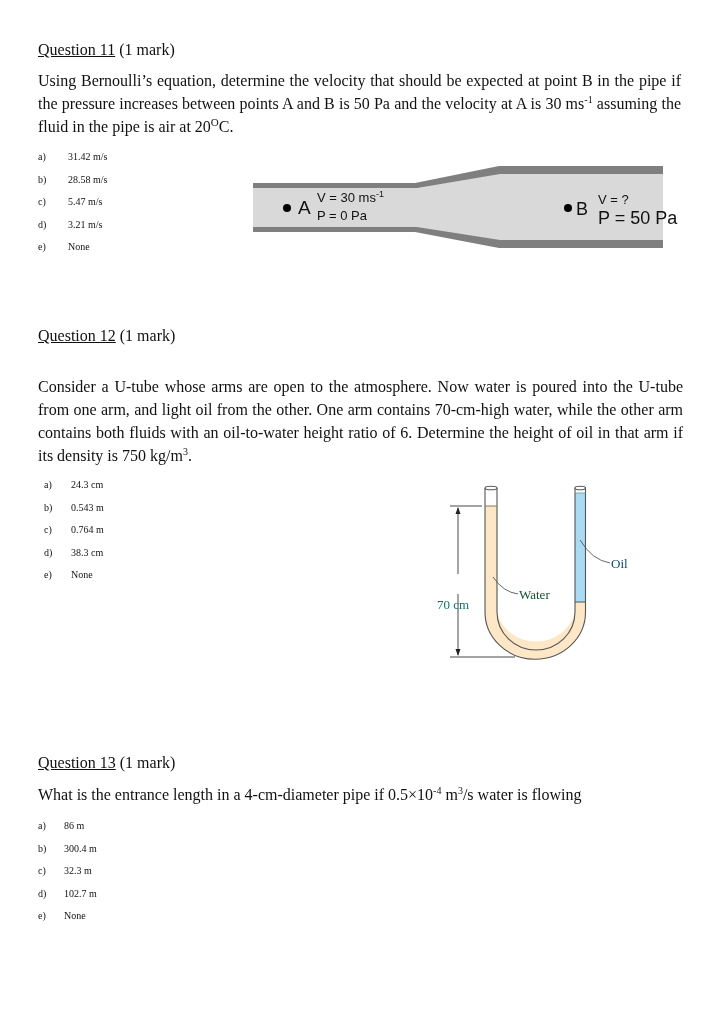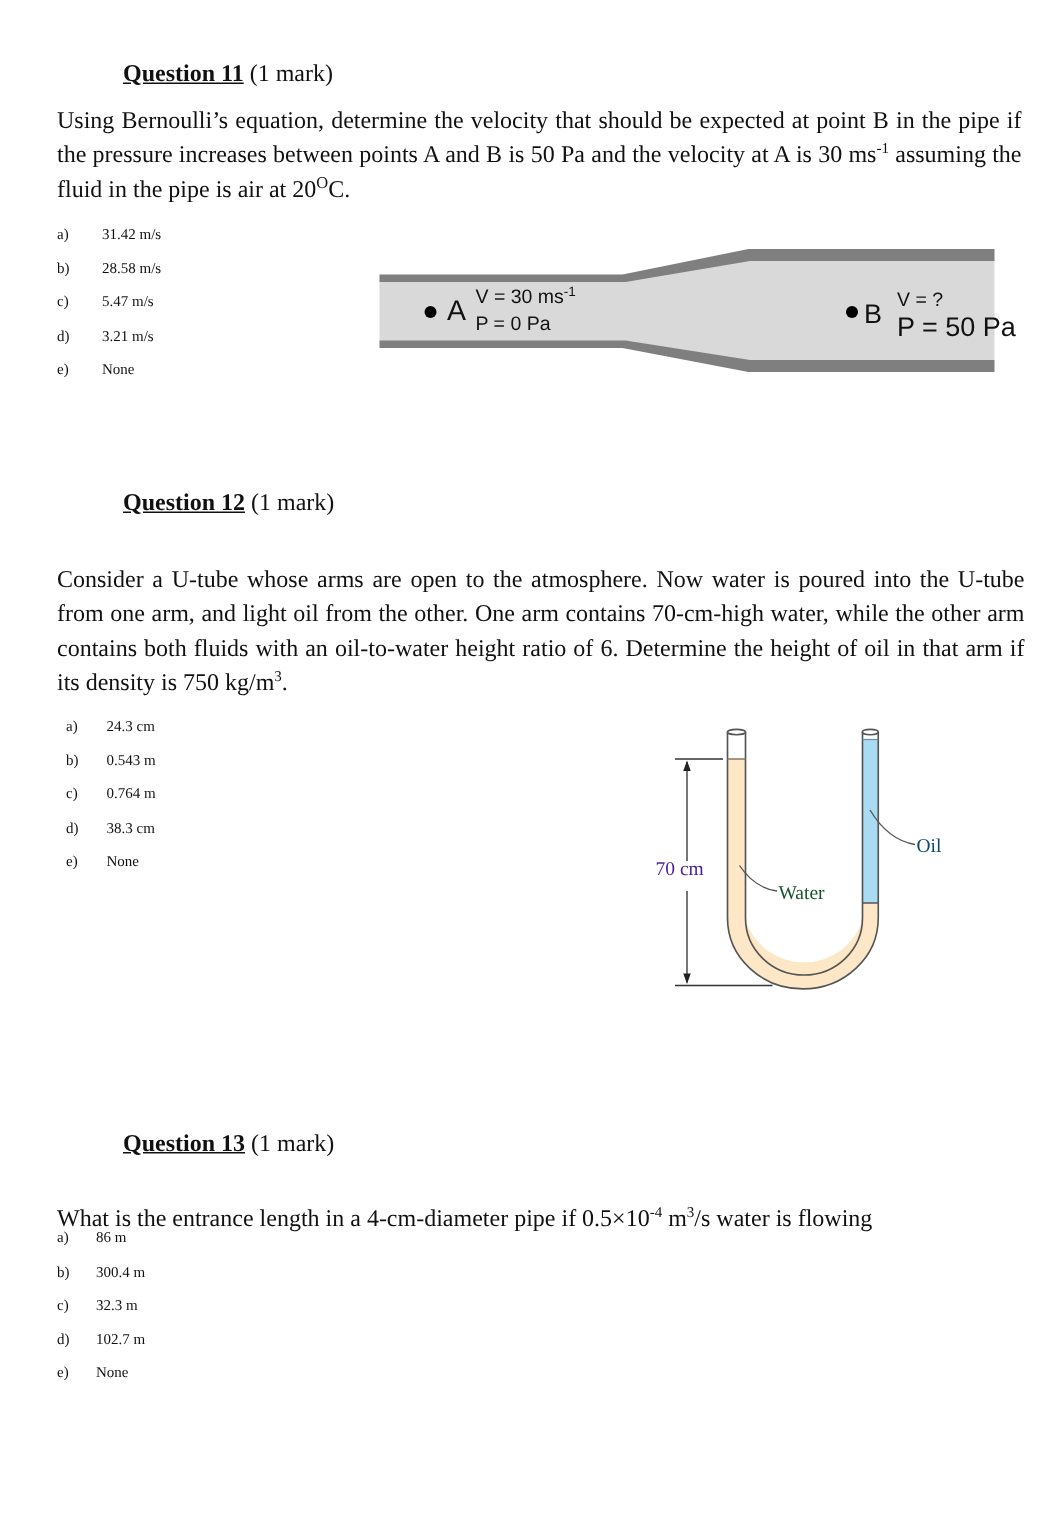--- a/index.html
+++ b/index.html
@@ -3,21 +3,21 @@
   <meta charset="utf-8">
   <style>
     html, body { margin: 0; padding: 0; background: #ffffff; }
     body {
       width: 702px; height: 1024px; position: relative; overflow: hidden;
       font-family: "Liberation Serif", "DejaVu Serif", serif;
       color: #111111;
     }
     .abs { position: absolute; }
     .q-heading { font-size: 16px; line-height: 20px; white-space: nowrap; }
-    .q-heading .qnum { font-weight: bold; text-decoration: underline; margin-left: 44px; }
+    .q-heading .qnum { font-weight: normal; text-decoration: underline; }
     .q-body { font-size: 16px; line-height: 23px; text-align: justify; }
     .opts { font-size: 10px; line-height: 22.6px; }
     .opt { white-space: nowrap; }
     .opt .lbl { display: inline-block; width: 30px; }
     sup { font-size: 10px; line-height: 0; vertical-align: 6px; }
     .diagram-sans { font-family: "Liberation Sans", "DejaVu Sans", sans-serif; }
   </style>
 </head>
 <body>
 
@@ -98,31 +98,31 @@
     <line x1="450" y1="657" x2="515" y2="657" stroke="#333333" stroke-width="0.9"></line>
     <line x1="458" y1="508" x2="458" y2="574" stroke="#333333" stroke-width="0.9"></line>
     <line x1="458" y1="594" x2="458" y2="655" stroke="#333333" stroke-width="0.9"></line>
     <polygon points="458,507 455.5,514 460.5,514" fill="#222222"></polygon>
     <polygon points="458,656 455.5,649 460.5,649" fill="#222222"></polygon>
 
     <path d="M493,577 Q503,592 518,594" fill="none" stroke="#555555" stroke-width="0.9"></path>
     <path d="M580,540 Q592,560 610,563" fill="none" stroke="#555555" stroke-width="0.9"></path>
   </svg>
 
-  <div class="abs" style="left:437px; top:571px; font-size:13px; line-height:16px; white-space:nowrap; color:#4c1d95;">70 cm</div>
+  <div class="abs" style="left:437px; top:597px; font-size:13px; line-height:16px; white-space:nowrap; color:#0f766e;">70 cm</div>
   <div class="abs" style="left:519px; top:587px; font-size:13px; line-height:16px; color:#14532d;">Water</div>
   <div class="abs" style="left:611px; top:556px; font-size:13px; line-height:16px; color:#0c4a6e;">Oil</div>
 </div>
 
 <div class="abs q-heading" style="left:38px; top:753px;">
   <span class="qnum">Question 13</span>
   <span>(1 mark)</span>
 </div>
 
-<div class="abs q-body" style="left:38px; top:801px; width:660px; white-space:nowrap;"><span>What is the entrance length in a 4-cm-diameter pipe if 0.5×10</span><sup>-4</sup><span> m</span><sup>3</sup><span>/s water is flowing</span></div>
+<div class="abs q-body" style="left:38px; top:783px; width:660px; white-space:nowrap;"><span>What is the entrance length in a 4-cm-diameter pipe if 0.5×10</span><sup>-4</sup><span> m</span><sup>3</sup><span>/s water is flowing</span></div>
 
 <div class="abs opts" style="left:38px; top:815px;">
   <div class="opt"><span class="lbl" style="width:26px;">a)</span><span>86 m</span></div>
   <div class="opt"><span class="lbl" style="width:26px;">b)</span><span>300.4 m</span></div>
   <div class="opt"><span class="lbl" style="width:26px;">c)</span><span>32.3 m</span></div>
   <div class="opt"><span class="lbl" style="width:26px;">d)</span><span>102.7 m</span></div>
   <div class="opt"><span class="lbl" style="width:26px;">e)</span><span>None</span></div>
 </div>
 
 </body></html>

